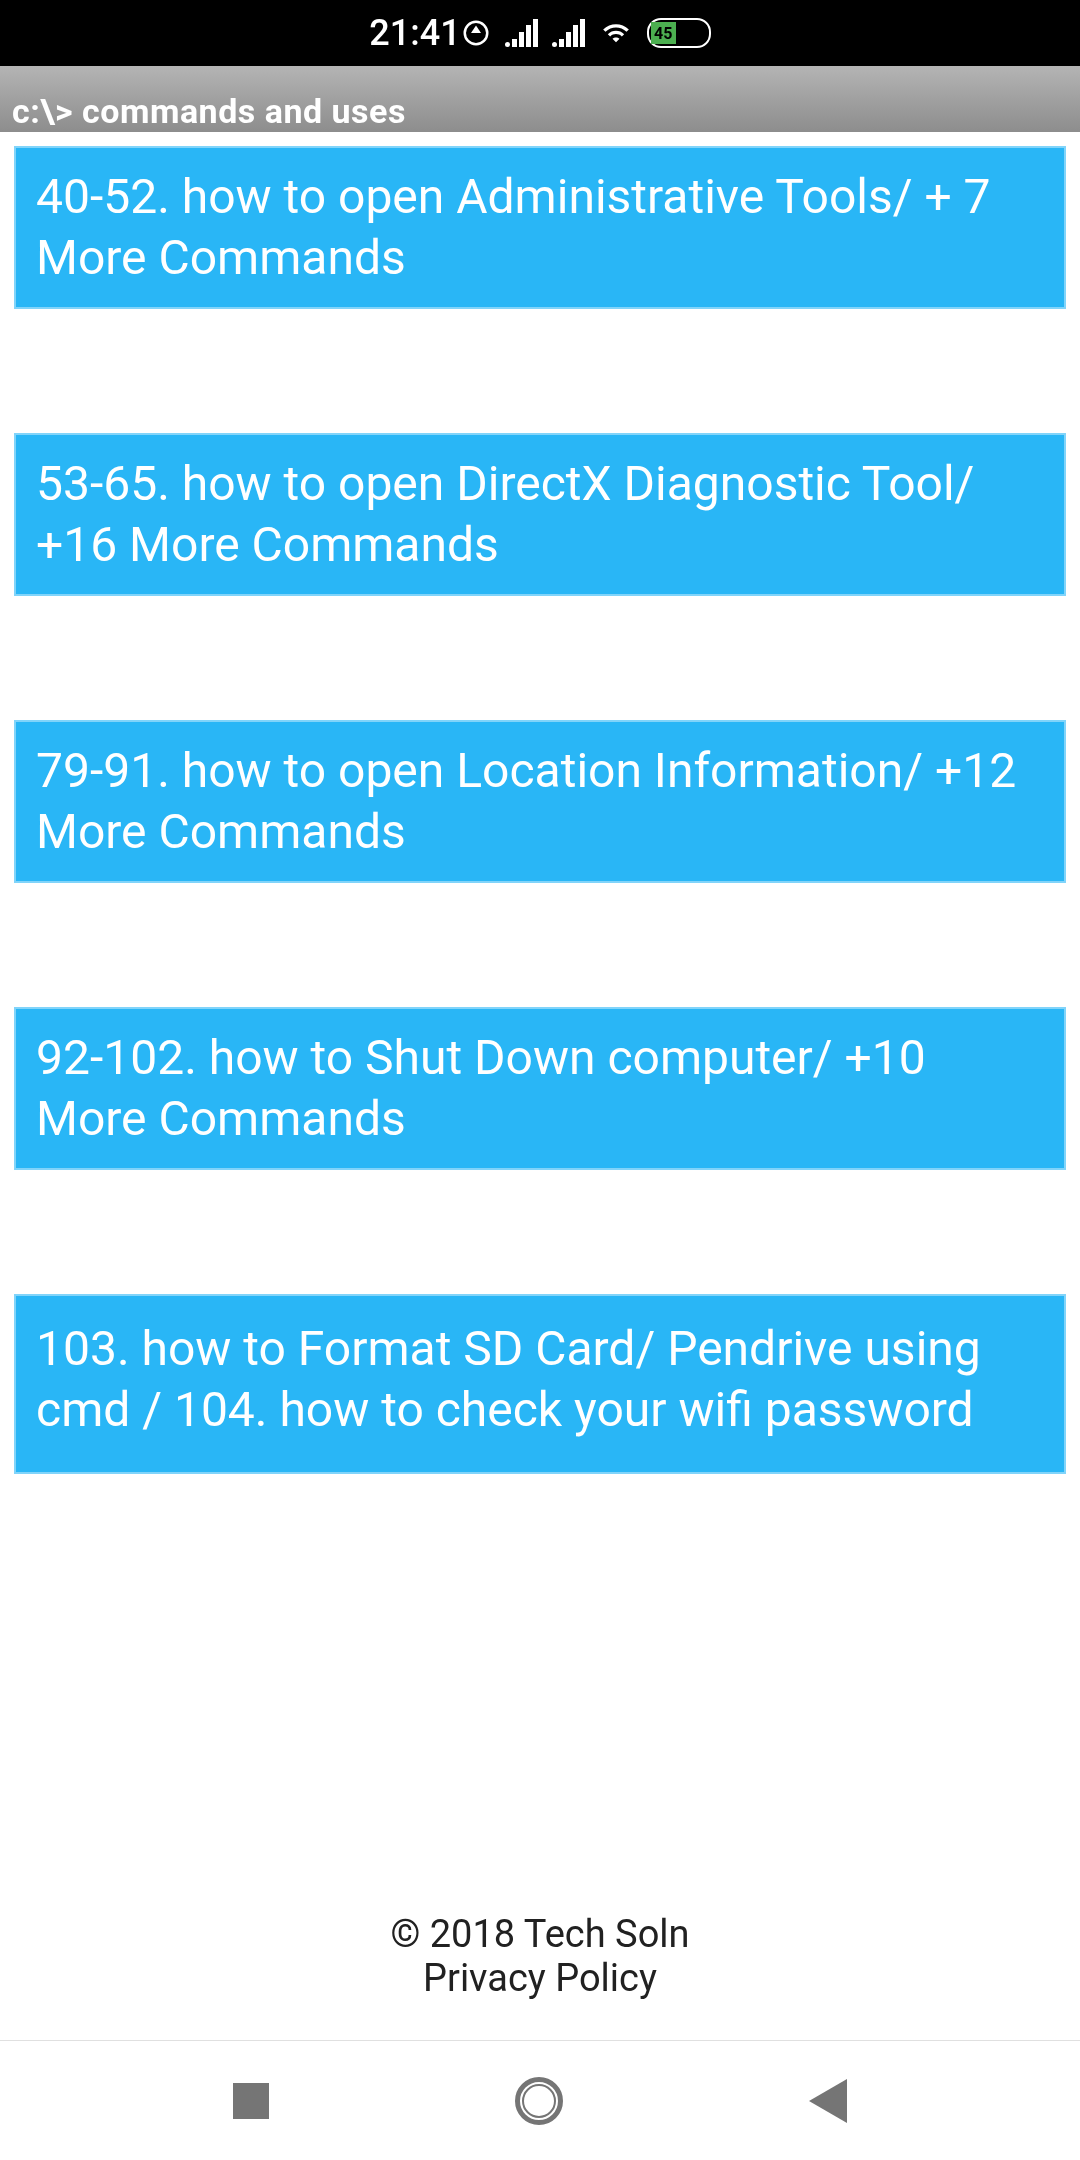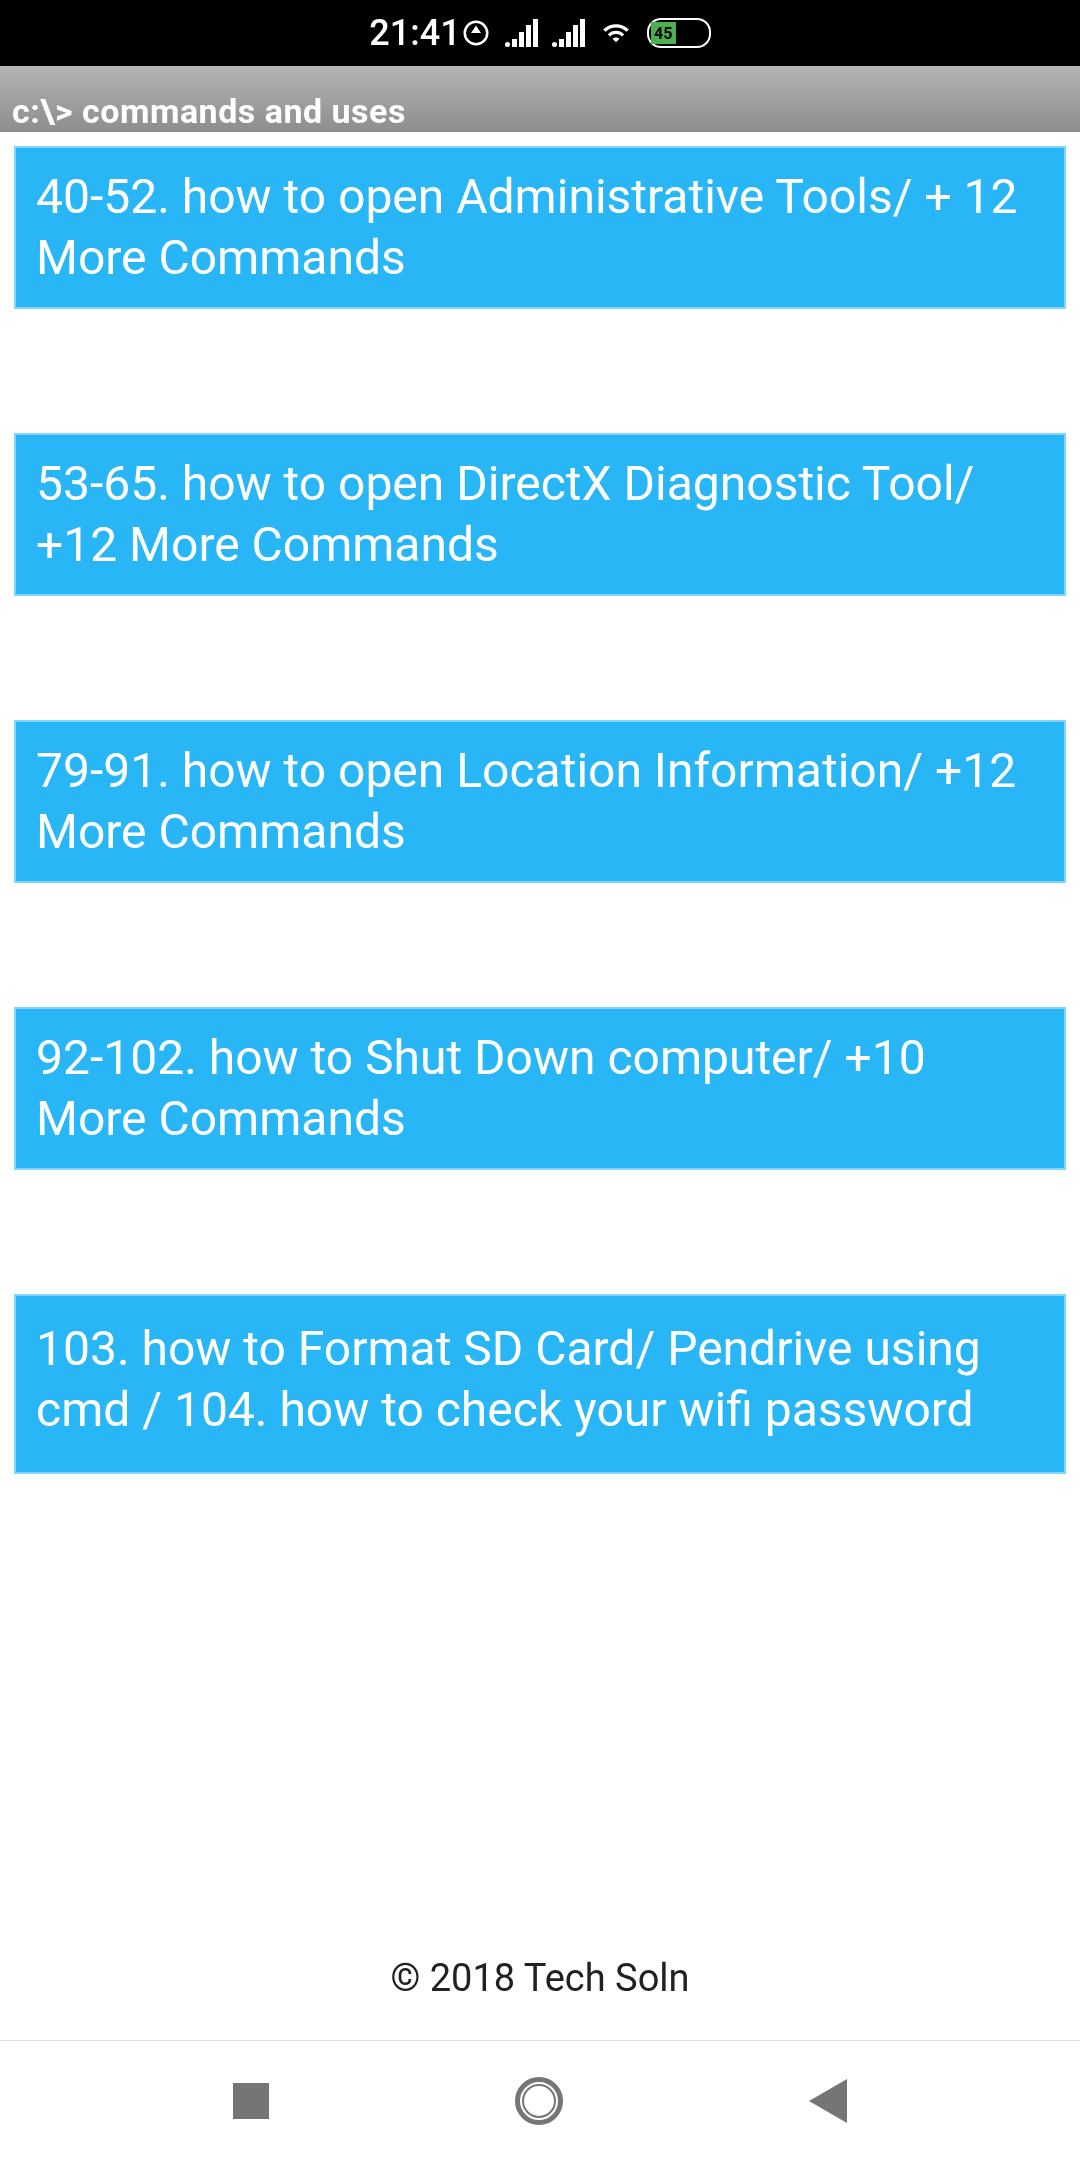--- a/index.html
+++ b/index.html
@@ -196,28 +196,29 @@
       <div class="battery-fill">45</div>
     </div>
   </div>
 </div>
 
 <div class="app-bar">
   <span class="app-bar-title">c:\&gt; commands and uses</span>
 </div>
 
 <div class="main-content">
-  <div class="list-card">40-52. how to open Administrative Tools/ + 12 More Commands</div>
-  <div class="list-card">53-65. how to open DirectX Diagnostic Tool/ +12 More Commands</div>
+  <div class="list-card">40-52. how to open Administrative Tools/ + 7 More Commands</div>
+  <div class="list-card">53-65. how to open DirectX Diagnostic Tool/ +16 More Commands</div>
   <div class="list-card">79-91. how to open Location Information/ +12 More Commands</div>
   <div class="list-card">92-102. how to Shut Down computer/ +10 More Commands</div>
   <div class="list-card card-6">103. how to Format SD Card/ Pendrive using cmd / 104. how to check your wifi password</div>
 </div>
 
 <div class="footer">
   <span class="footer-item">© 2018 Tech Soln</span>
+  <span class="footer-item">Privacy Policy</span>
 </div>
 
 <div class="nav-bar">
   <div class="nav-square"></div>
   <div class="nav-circle"></div>
   <div class="nav-triangle"></div>
 </div>
 
 </body></html>

